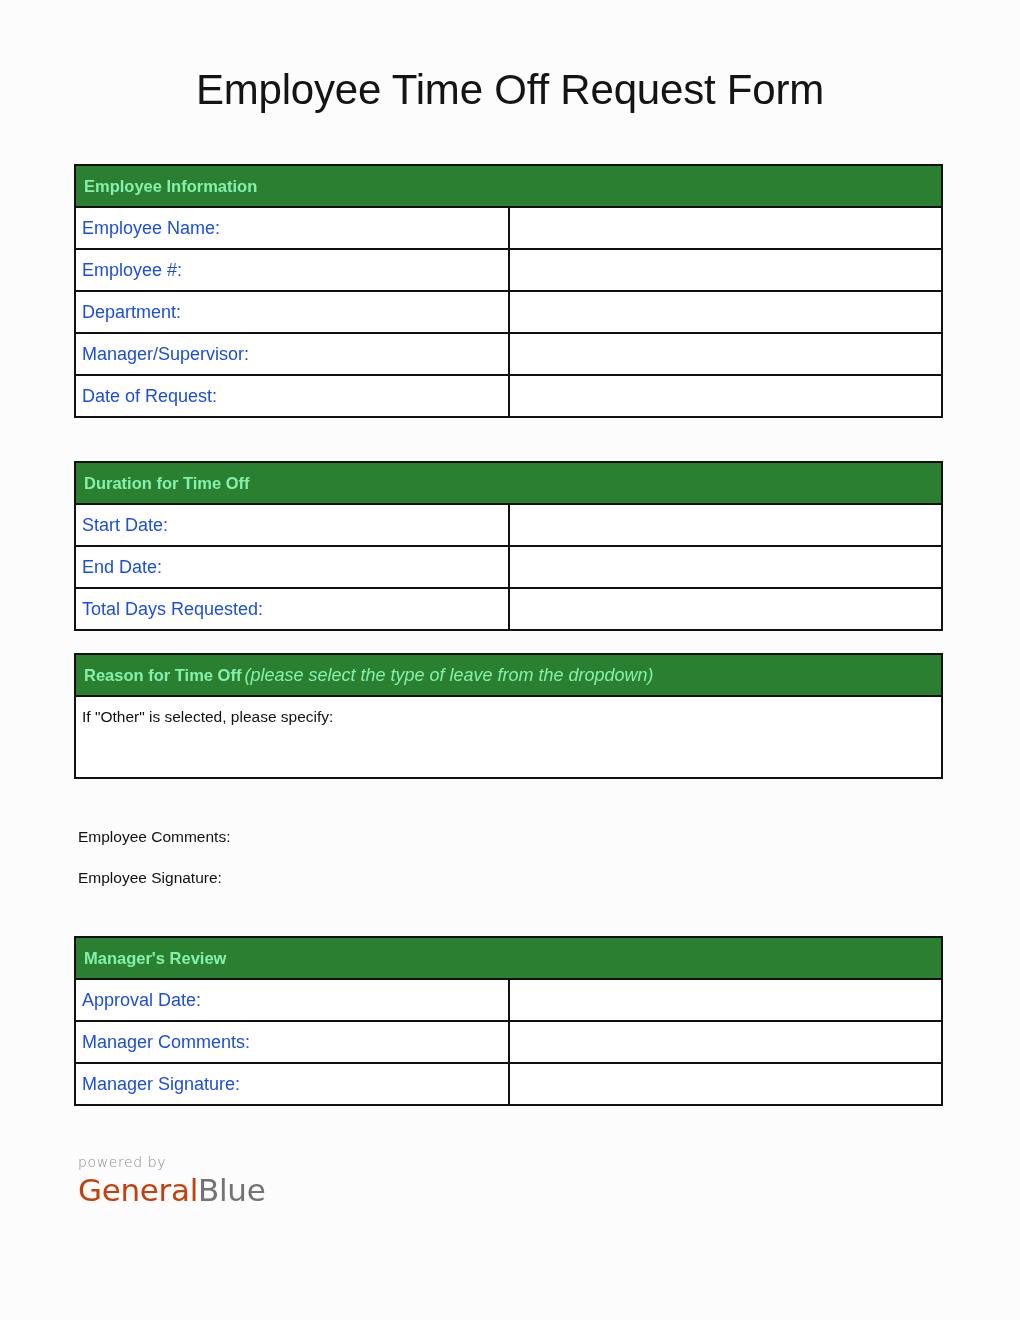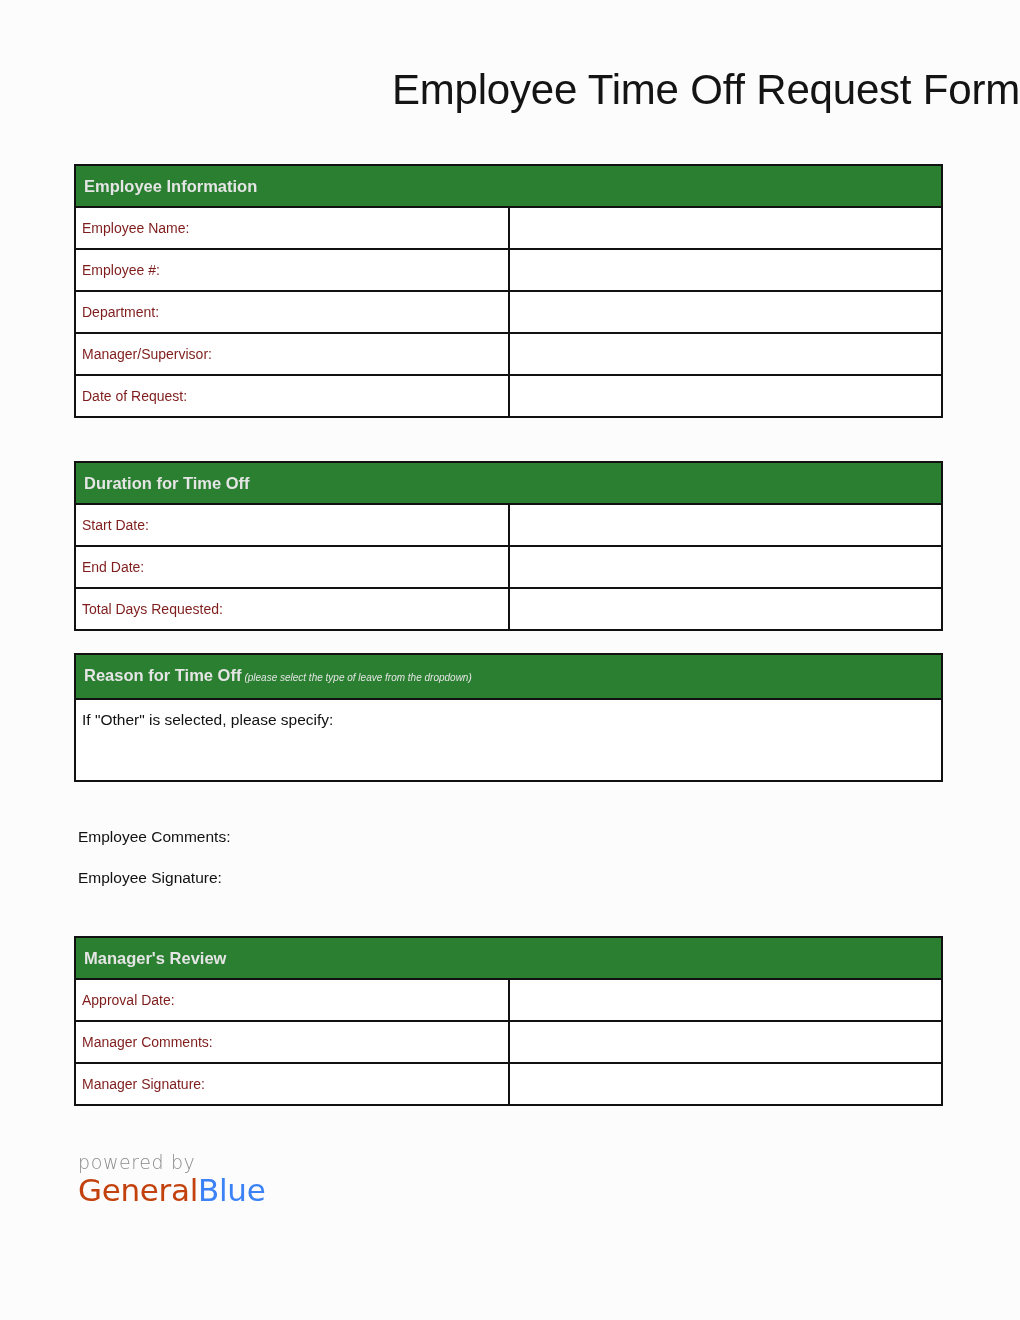--- a/index.html
+++ b/index.html
@@ -22,21 +22,21 @@
     background: #fcfcfd;
     box-sizing: border-box;
   }
 
   
   .form-title {
     position: absolute;
     left: 0;
     top: 66px;
     width: 1020px;
-    text-align: right;
+    text-align: center;
     font-size: 42px;
     font-weight: 400;
     letter-spacing: -0.2px;
     color: #141414;
     font-family: "Liberation Sans Narrow", "Liberation Sans", sans-serif;
     white-space: nowrap;
   }
 
   
   .form-table {
@@ -48,41 +48,41 @@
     background: #ffffff;
   }
   .form-table td, .form-table th {
     border: 2px solid #111111;
     padding: 0;
     vertical-align: top;
   }
 
   .section-header {
     background: #2a7f31;
-    color: #e5e5e5;
+    color: #86efac;
     font-size: 16.5px;
     font-weight: bold;
     text-align: left;
     padding: 9px 0 9px 8px !important;
     height: 22px;
     line-height: 22px;
     white-space: nowrap;
     overflow: hidden;
   }
   .section-header .hdr-note {
     font-weight: normal;
     font-style: italic;
-    font-size: 10px;
+    font-size: 18px;
     padding-left: 3px;
   }
 
   .label-cell {
     width: 200px;
-    font-size: 14px;
-    color: #7f1d1d;
+    font-size: 18px;
+    color: #1d4ed8;
     padding: 9px 0 9px 6px !important;
     height: 22px;
     line-height: 22px;
     white-space: nowrap;
   }
   .value-cell {
     background: #ffffff;
     padding: 9px 0 !important;
     height: 22px;
   }
@@ -113,36 +113,36 @@
   #line-emp-signature { top: 869px; }
 
   
   .footer-logo {
     position: absolute;
     left: 78px;
     top: 1153px;
     width: 320px;
   }
   .powered-by {
-    font-size: 19px;
+    font-size: 14px;
     color: #8b8b8b;
     letter-spacing: 0.6px;
     line-height: 18px;
     font-family: "DejaVu Sans", sans-serif;
     font-weight: 300;
   }
   .brand {
     font-size: 31px;
     line-height: 38px;
     letter-spacing: -0.3px;
     font-family: "DejaVu Sans", sans-serif;
     white-space: nowrap;
   }
   .brand .brand-general { color: #c2410c; }
-  .brand .brand-blue { color: #3b82f6; }
+  .brand .brand-blue { color: #737373; }
 </style>
 </head>
 <body>
 
 <div class="page">
 
   <div class="form-title">Employee Time Off Request Form</div>
 
   <table class="form-table" id="tbl-employee">
     <tbody>

